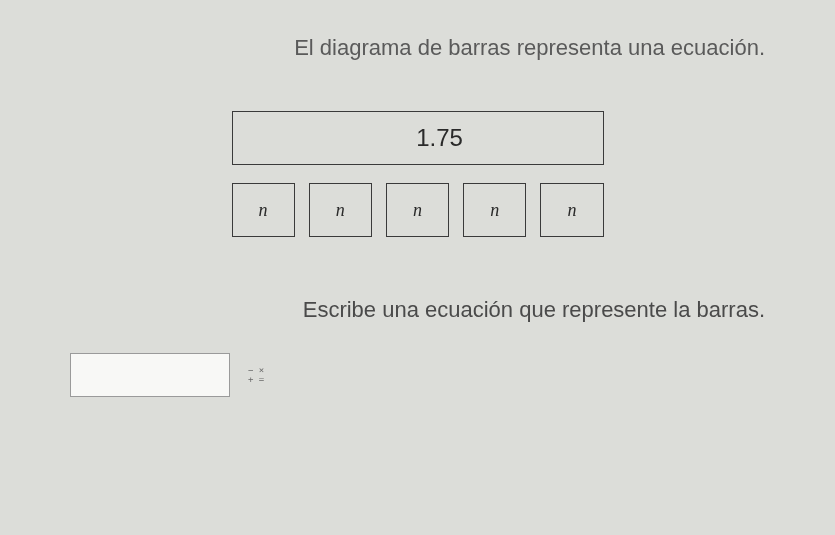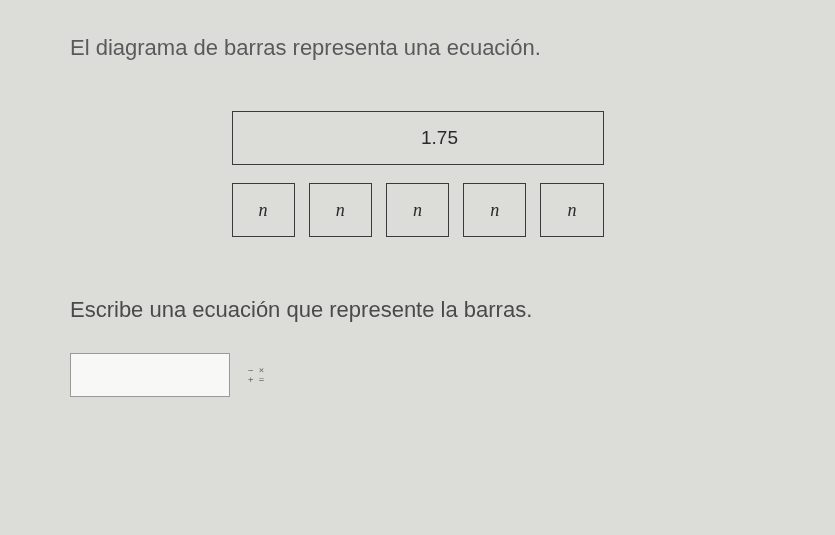--- a/index.html
+++ b/index.html
@@ -1,18 +1,19 @@
 <!DOCTYPE html>
 <html><head>
   <meta charset="utf-8">
   <style>
     * {
       box-sizing: border-box;
       margin: 0;
       padding: 0;
+      text-align: right;
     }
     body {
       font-family: -apple-system, BlinkMacSystemFont, 'Segoe UI', Arial, sans-serif;
       background: #dcddd9;
       width: 835px;
       height: 535px;
       padding: 35px 70px;
       color: #4a4a4a;
     }
     .title {
@@ -28,21 +29,21 @@
       gap: 18px;
       margin-bottom: 60px;
     }
     .top-bar {
       width: 372px;
       height: 54px;
       border: 1.5px solid #3a3a3a;
       display: flex;
       align-items: center;
       justify-content: center;
-      font-size: 19px;
+      font-size: 24px;
       color: #2a2a2a;
       background: transparent;
       padding-left: 44px;
     }
     .bottom-row {
       display: flex;
       width: 372px;
       gap: 14px;
     }
     .small-box {

